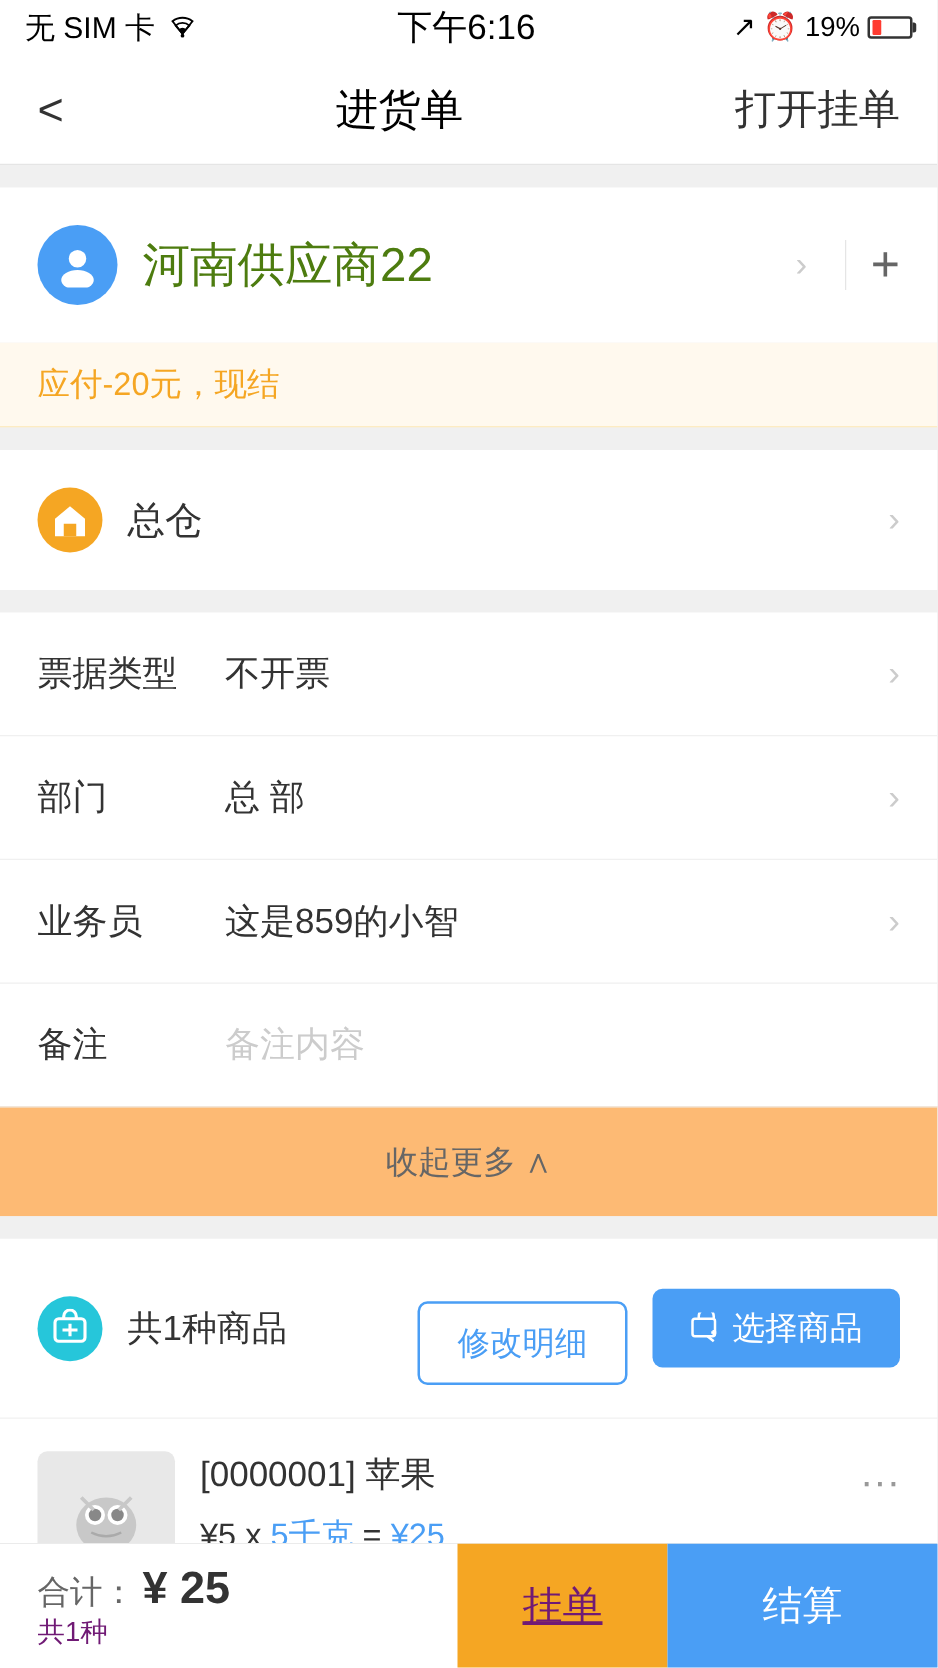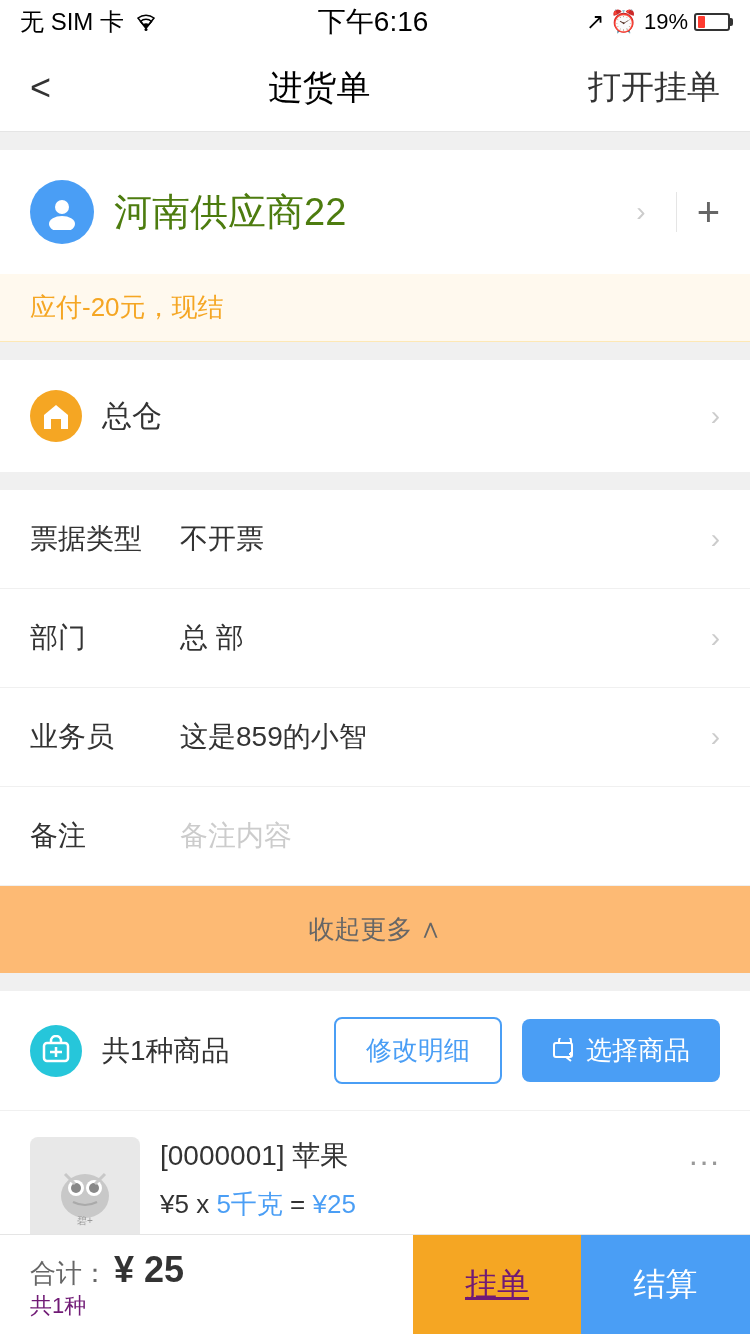--- a/index.html
+++ b/index.html
@@ -138,20 +138,21 @@
       flex-shrink: 0;
     }
     .product-count-text { flex: 1; font-size: 28px; color: #333; }
     .btn-outline {
       border: 2px solid #4a9ef5;
       color: #4a9ef5;
       background: #fff;
       border-radius: 8px;
       padding: 14px 30px;
       font-size: 26px;
+      margin-top: 24px;
     }
     .btn-blue {
       background: #4a9ef5;
       color: #fff;
       border: none;
       border-radius: 8px;
       padding: 14px 30px;
       font-size: 26px;
       display: flex; align-items: center; gap: 8px;
     }
@@ -201,21 +202,21 @@
     .total-count { font-size: 22px; color: #701a75; }
     .btn-bottom-hang {
       width: 168px;
       background: #f5a623;
       color: #701a75;
       font-size: 32px;
       border: none;
       display: flex; align-items: center; justify-content: center; text-decoration: underline;
     }
     .btn-bottom-checkout {
-      width: 169px;
+      width: 216px;
       background: #4a9ef5;
       color: #fff;
       font-size: 32px;
       border: none;
       display: flex; align-items: center; justify-content: center;
     }
 
     
     .vert-divider {
       width: 1px; height: 40px;

